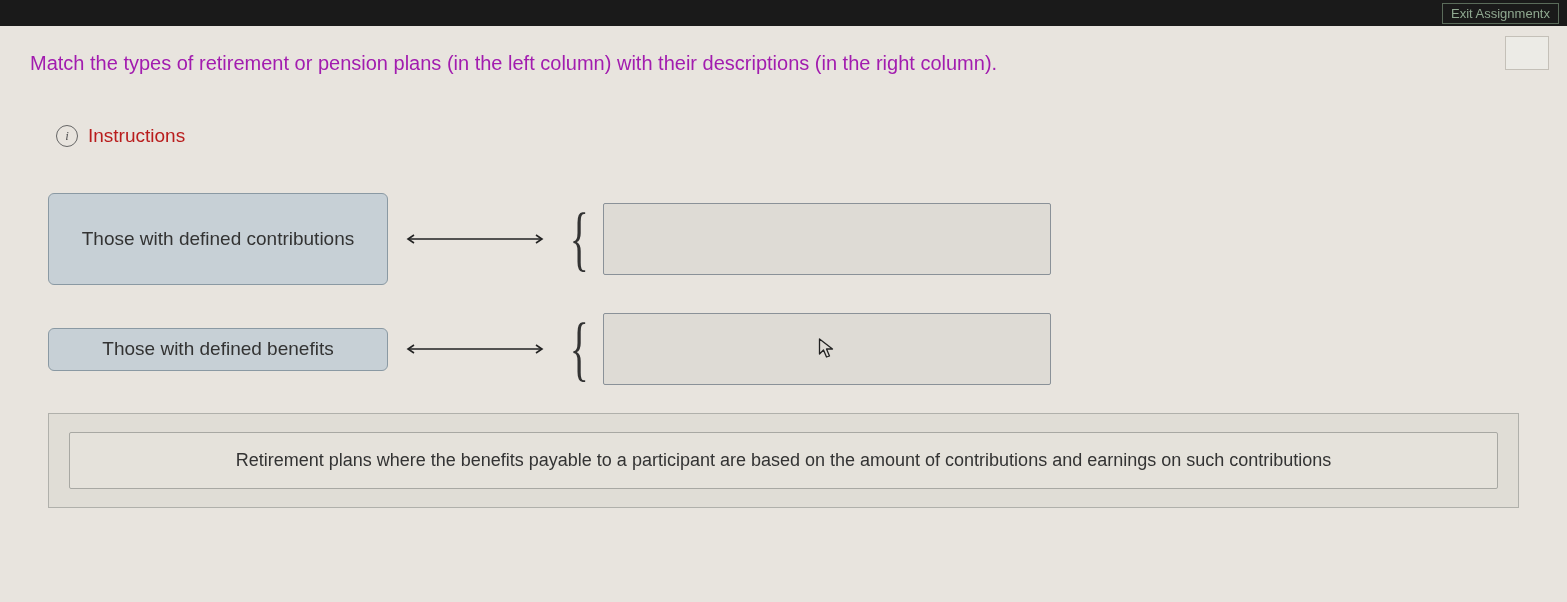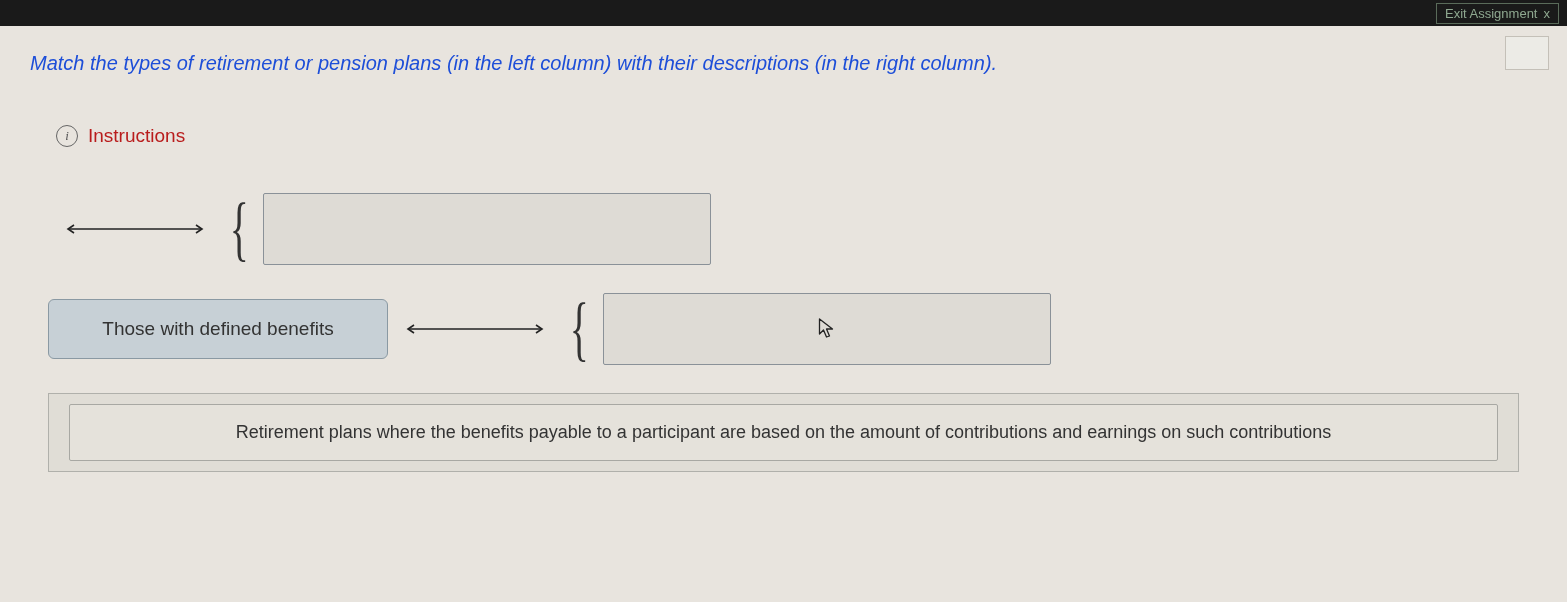--- a/index.html
+++ b/index.html
@@ -19,33 +19,32 @@
     align-items: center;
     padding-right: 8px;
   }
   .exit-btn {
     border: 1px solid #5a6b5a;
     color: #8fa890;
     font-size: 13px;
     padding: 2px 8px;
     display: flex;
     align-items: flex-start;
-    gap: 6px;
+    gap: 0;
     cursor: pointer;
     background: transparent;
   }
   .content {
     padding: 26px 30px 0 30px;
     position: relative;
   }
   .question-text {
     font-size: 20px;
-    color: #1d4ed8;
+    color: #a21caf;
     margin-bottom: 50px;
-    font-style: italic;
   }
   .instructions {
     display: flex;
     align-items: center;
     gap: 10px;
     margin-bottom: 46px;
     padding-left: 26px;
     cursor: pointer;
   }
   .info-icon {
@@ -82,21 +81,21 @@
     display: flex;
     align-items: center;
     justify-content: center;
     text-align: center;
     font-size: 19px;
     color: #333;
     padding: 8px 20px;
     line-height: 1.5;
   }
   .term-box.short {
-    height: 60px;
+    height: 43px;
   }
   .arrow {
     width: 150px;
     display: flex;
     align-items: center;
     justify-content: center;
     margin: 0 12px;
   }
   .brace {
     font-size: 72px;
@@ -112,21 +111,21 @@
     border: 1px solid #8a9198;
     background: #dedbd5;
     border-radius: 2px;
     display:flex;
     align-items:center;
     justify-content:center;
   }
   .answer-bank {
     margin: 18px 18px 0 18px;
     border: 1px solid #b0b0ab;
-    padding: 10px 20px;
+    padding: 18px 20px;
     display: flex;
     gap: 24px;
     background: #e0ddd6;
   }
   .answer-card {
     flex: 1;
     border: 1px solid #a8a8a3;
     background: #e5e2db;
     padding: 14px 18px;
     font-size: 18px;
@@ -165,20 +164,23 @@
   <div class="question-text">Match the types of retirement or pension plans (in the left column) with their descriptions (in the right column).</div>
 
   <div class="instructions">
     <div class="info-icon">i</div>
     <div class="instructions-label">Instructions</div>
   </div>
 
   <div class="match-rows">
 
     <div class="match-row">
+      <div class="term-box">
+        <span>Those with defined contributions</span>
+      </div>
       <div class="arrow">
         <svg width="150" height="12" viewBox="0 0 150 12">
           <line x1="8" y1="6" x2="142" y2="6" stroke="#222" stroke-width="1.6"></line>
           <polyline points="14,2 8,6 14,10" fill="none" stroke="#222" stroke-width="1.6"></polyline>
           <polyline points="136,2 142,6 136,10" fill="none" stroke="#222" stroke-width="1.6"></polyline>
         </svg>
       </div>
       <div class="brace">{</div>
       <div class="drop-zone"></div>
     </div>

